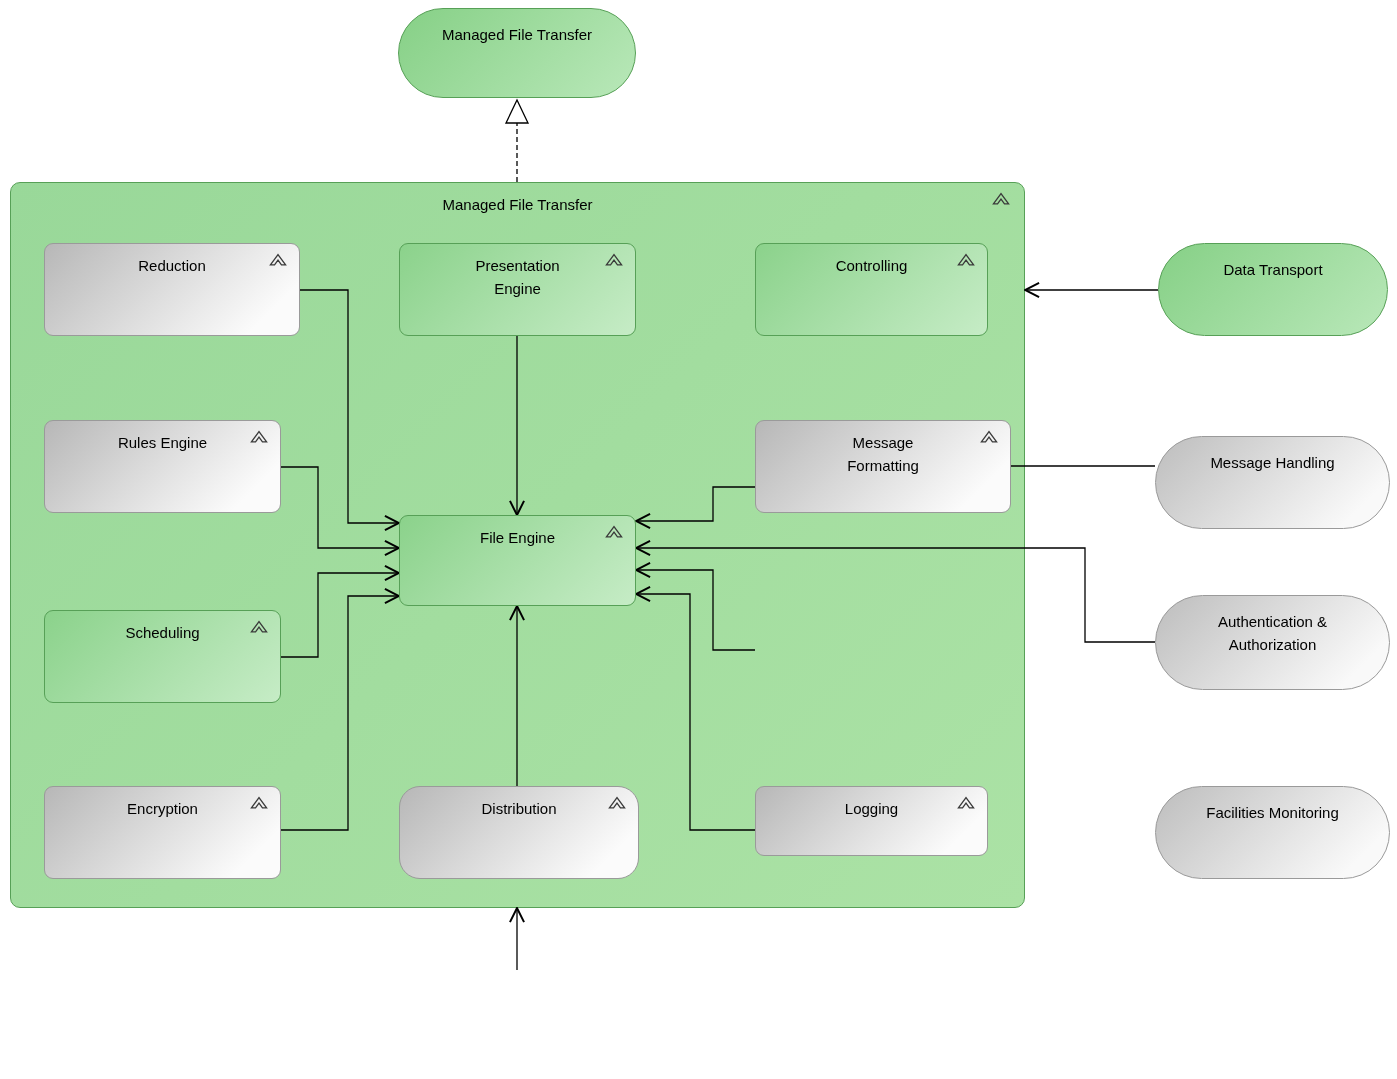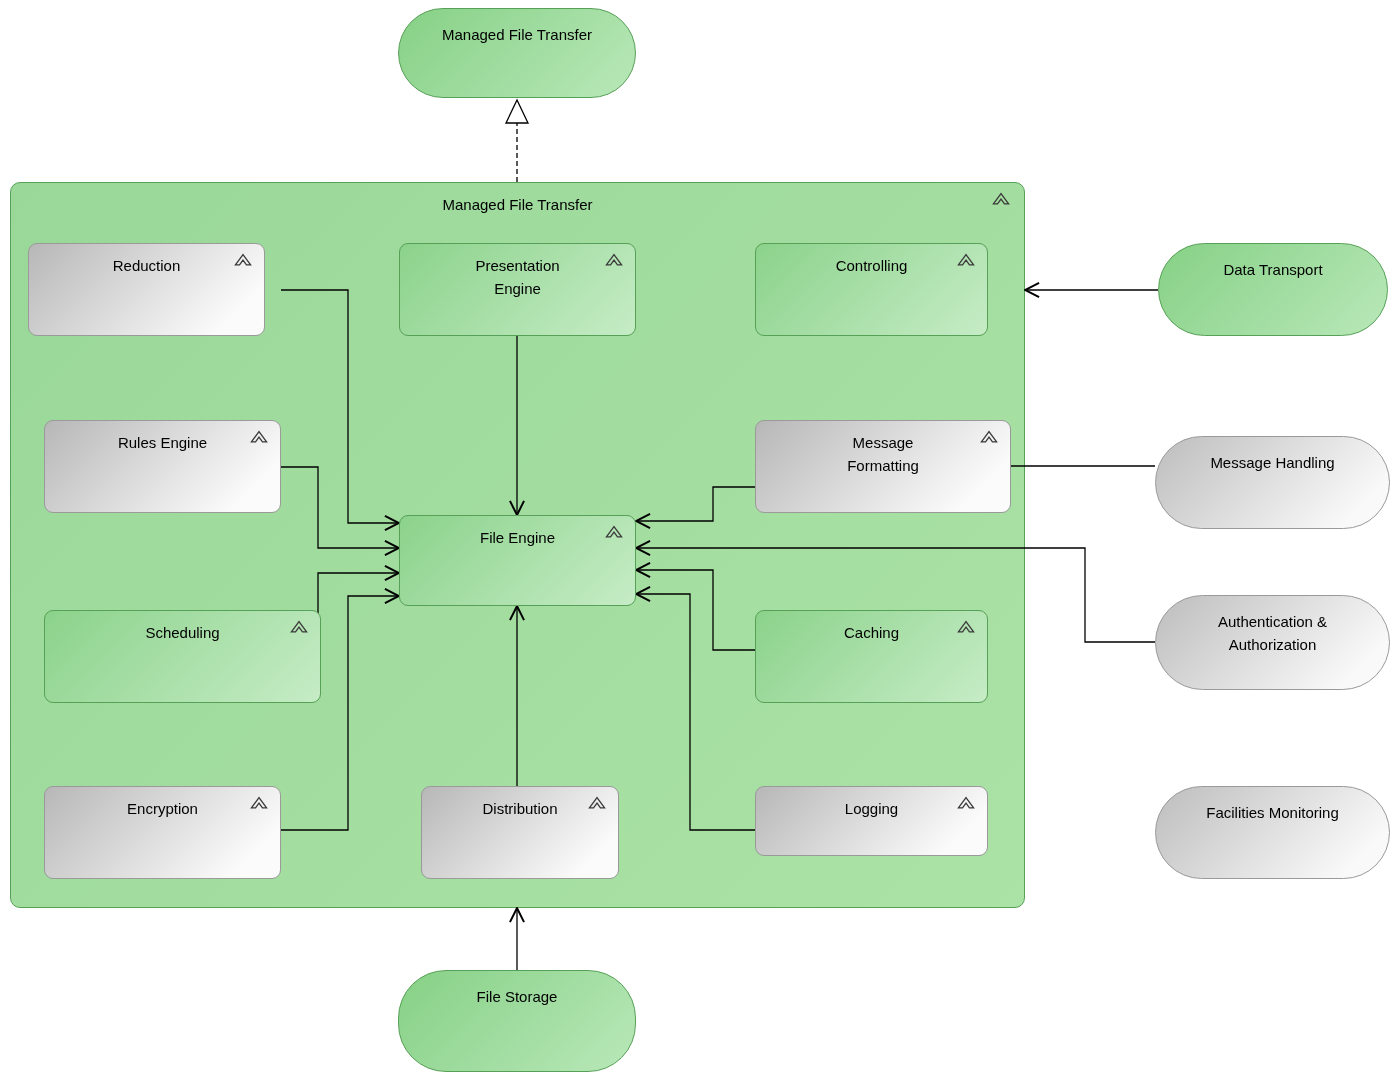--- a/index.html
+++ b/index.html
@@ -118,21 +118,21 @@
 
     <path d="M1158,290 L1025,290" fill="none" stroke="#000" stroke-width="1.3" marker-end="url(#arr)"></path>
 
     <path d="M1155,466 L988,466" fill="none" stroke="#000" stroke-width="1.3" marker-end="url(#arr)"></path>
   </svg>
 
   <div class="shape pill green" style="left:398px; top:8px; width:238px; height:90px;">
     <span class="shape-label">Managed File Transfer</span>
   </div>
 
-  <div class="shape node gray" style="left:28px; top:243px; width:237px; height:93px;">
+  <div class="shape node gray" style="left:44px; top:243px; width:256px; height:93px;">
     <span class="shape-label">Reduction</span>
     <span class="chevron">
       <svg width="18" height="13" viewBox="0 0 16 12">
           <path d="M1,11 L8,1.5 L15,11 L11.2,11 L8,6.6 L4.8,11 Z" fill="none" stroke="#3a3a3a" stroke-width="1.2"></path>
         </svg>
     </span>
   </div>
 
   <div class="shape node green" style="left:399px; top:243px; width:237px; height:93px;padding-left:12px;">
     <span class="shape-label">Presentation
@@ -174,48 +174,40 @@
 
   <div class="shape node green" style="left:399px; top:515px; width:237px; height:91px;">
     <span class="shape-label">File Engine</span>
     <span class="chevron">
       <svg width="18" height="13" viewBox="0 0 16 12">
           <path d="M1,11 L8,1.5 L15,11 L11.2,11 L8,6.6 L4.8,11 Z" fill="none" stroke="#3a3a3a" stroke-width="1.2"></path>
         </svg>
     </span>
   </div>
 
-  <div class="shape node green" style="left:44px; top:610px; width:277px; height:93px;">
+  <div class="shape node green" style="left:44px; top:610px; width:237px; height:93px;">
     <span class="shape-label">Scheduling</span>
     <span class="chevron">
       <svg width="18" height="13" viewBox="0 0 16 12">
           <path d="M1,11 L8,1.5 L15,11 L11.2,11 L8,6.6 L4.8,11 Z" fill="none" stroke="#3a3a3a" stroke-width="1.2"></path>
         </svg>
     </span>
   </div>
 
-  <div class="shape node green" style="left:755px; top:610px; width:233px; height:93px;">
-    <span class="shape-label">Caching</span>
-    <span class="chevron">
-      <svg width="18" height="13" viewBox="0 0 16 12">
-          <path d="M1,11 L8,1.5 L15,11 L11.2,11 L8,6.6 L4.8,11 Z" fill="none" stroke="#3a3a3a" stroke-width="1.2"></path>
-        </svg>
-    </span>
-  </div>
 
   <div class="shape node gray" style="left:44px; top:786px; width:237px; height:93px;">
     <span class="shape-label">Encryption</span>
     <span class="chevron">
       <svg width="18" height="13" viewBox="0 0 16 12">
           <path d="M1,11 L8,1.5 L15,11 L11.2,11 L8,6.6 L4.8,11 Z" fill="none" stroke="#3a3a3a" stroke-width="1.2"></path>
         </svg>
     </span>
   </div>
 
-  <div class="shape node gray" style="left:421px; top:786px; width:198px; height:93px;">
+  <div class="shape node gray" style="left:399px; top:786px; width:240px; height:93px;border-radius:21px;">
     <span class="shape-label">Distribution</span>
     <span class="chevron">
       <svg width="18" height="13" viewBox="0 0 16 12">
           <path d="M1,11 L8,1.5 L15,11 L11.2,11 L8,6.6 L4.8,11 Z" fill="none" stroke="#3a3a3a" stroke-width="1.2"></path>
         </svg>
     </span>
   </div>
 
   <div class="shape node gray" style="left:755px; top:786px; width:233px; height:70px;">
     <span class="shape-label">Logging</span>
@@ -236,17 +228,14 @@
 
   <div class="shape pill gray" style="left:1155px; top:595px; width:235px; height:95px;">
     <span class="shape-label">Authentication &amp;
 Authorization</span>
   </div>
 
   <div class="shape pill gray" style="left:1155px; top:786px; width:235px; height:93px;">
     <span class="shape-label">Facilities Monitoring</span>
   </div>
 
-  <div class="shape pill green" style="left:398px; top:970px; width:238px; height:102px;">
-    <span class="shape-label">File Storage</span>
-  </div>
 
 </div>
 
 </body></html>

